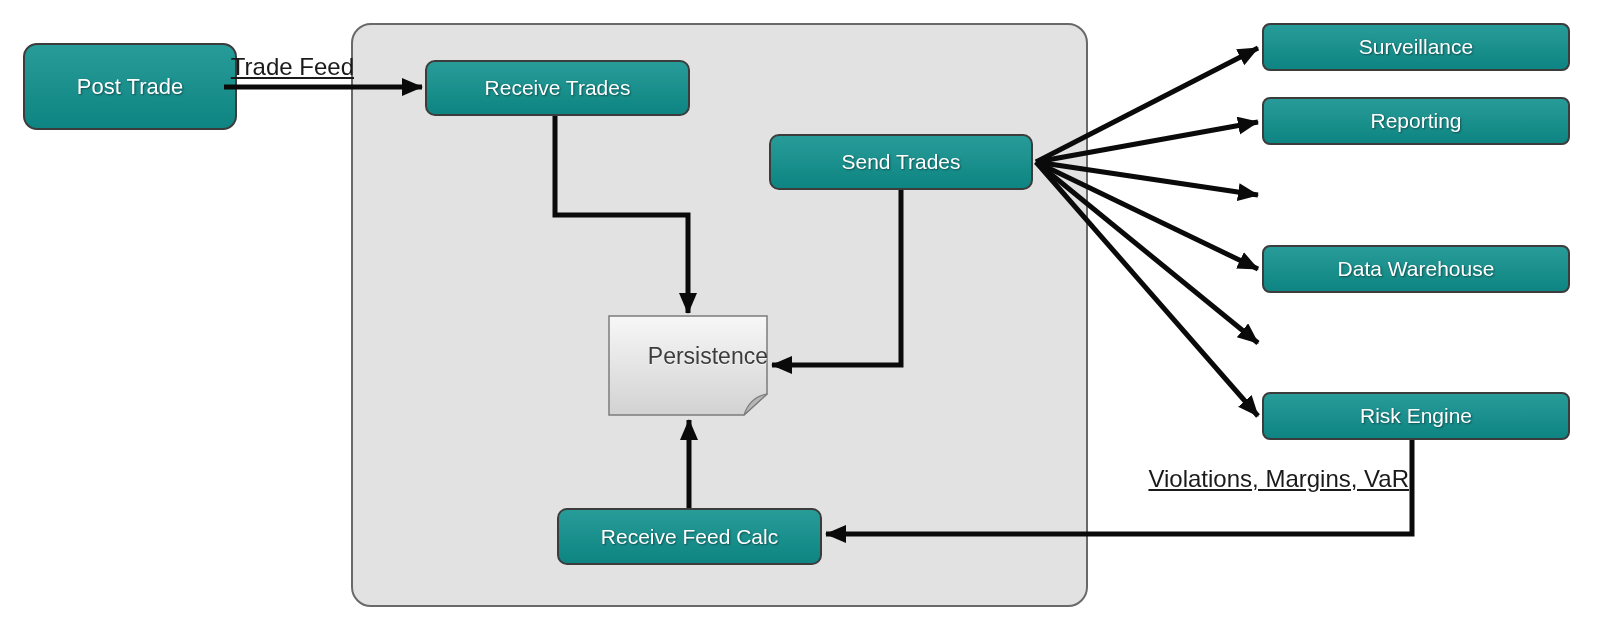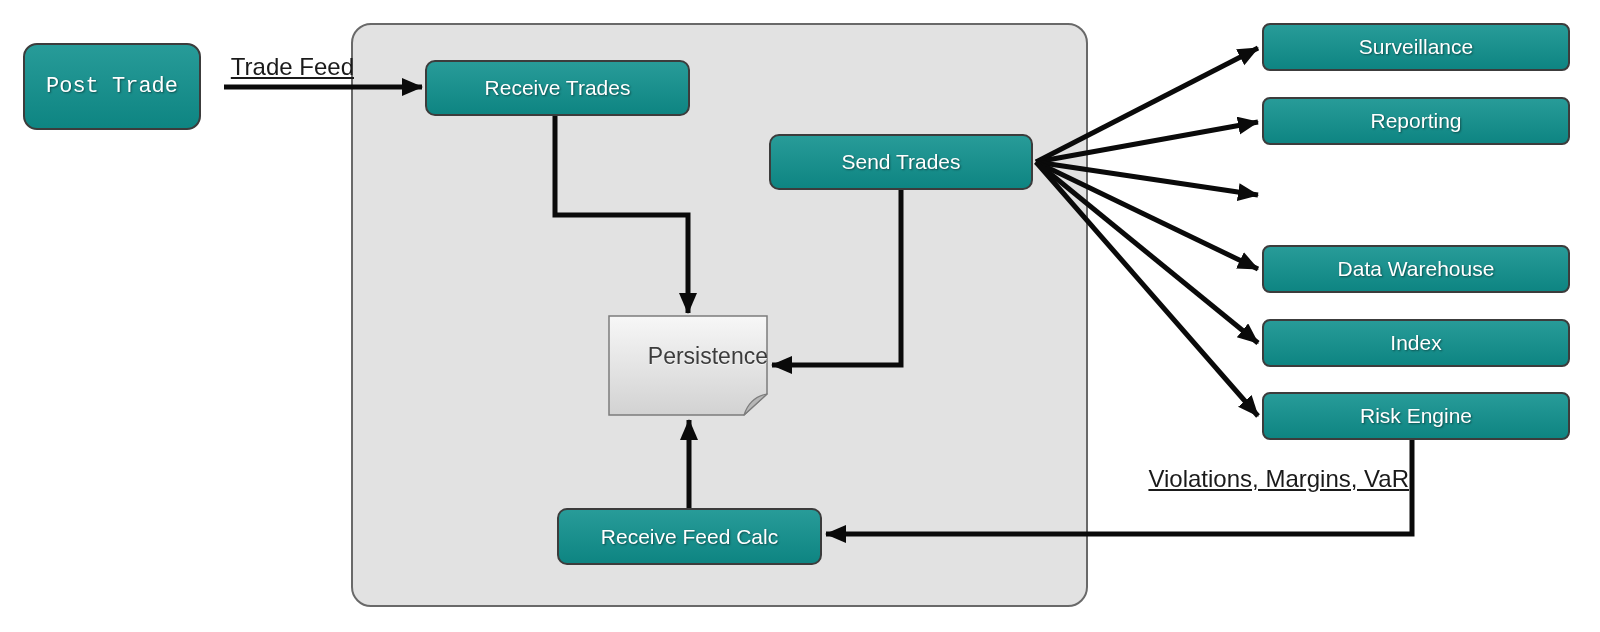--- a/index.html
+++ b/index.html
@@ -30,24 +30,24 @@
     color: #ffffff;
     display: flex;
     align-items: center;
     justify-content: center;
     font-size: 21px;
     text-shadow: 1px 1px 2px rgba(0,0,0,0.45);
     white-space: nowrap;
     text-align: right;
   }
   #ptfg {
-    left: 23px; top: 43px; width: 178px; height: 87px;
+    left: 23px; top: 43px; width: 214px; height: 87px;
     border-radius: 14px;
     flex-direction: column;
-    font-size: 22px; line-height: 29px; font-family: Liberation Mono, monospace;
+    font-size: 22px; line-height: 29px;
   }
   #receive-trades   { left: 425px; top: 60px;  width: 265px; height: 56px; }
   #send-trades      { left: 769px; top: 134px; width: 264px; height: 56px; }
   #receive-risk-calc{ left: 557px; top: 508px; width: 265px; height: 57px; }
   .target { left: 1262px; width: 308px; height: 48px; border-radius: 8px; }
 
   .doc {
     position: absolute;
     left: 608px; top: 315px;
     width: 160px; height: 102px;
@@ -118,21 +118,20 @@
       <path class="doc-fold" d="M136,100 L159,79 C148,81 140,88 136,100 Z"></path>
     </svg>
     <span class="doc-label">Persistence</span>
   </div>
 
   <div class="node" id="receive-risk-calc">Receive Feed Calc</div>
 
   <div class="node target" style="top:23px">Surveillance</div>
   <div class="node target" style="top:97px">Reporting</div>
   <div class="node target" style="top:245px">Data Warehouse</div>
-  <div class="node target" style="top:319px">Index</div>
   <div class="node target" style="top:392px">Risk Engine</div>
 
   <div class="edge-label" id="lbl-risk-calc">
     <div>Violations, Margins, VaR</div>
   </div>
 
   <svg class="arrows" width="1600" height="632" viewBox="0 0 1600 632">
     <defs>
       <marker id="ah" markerUnits="userSpaceOnUse" markerWidth="24" markerHeight="20" refX="20" refY="9" orient="auto">
         <path class="arrowhead" d="M0,0 L21,9 L0,18 Z"></path>

